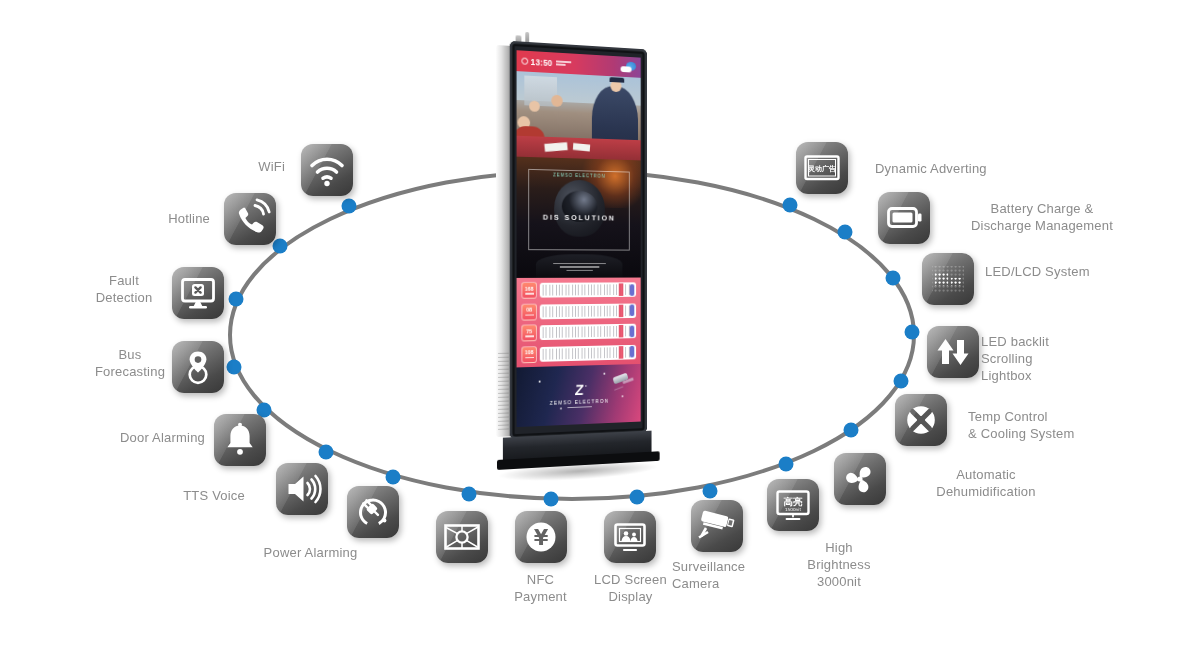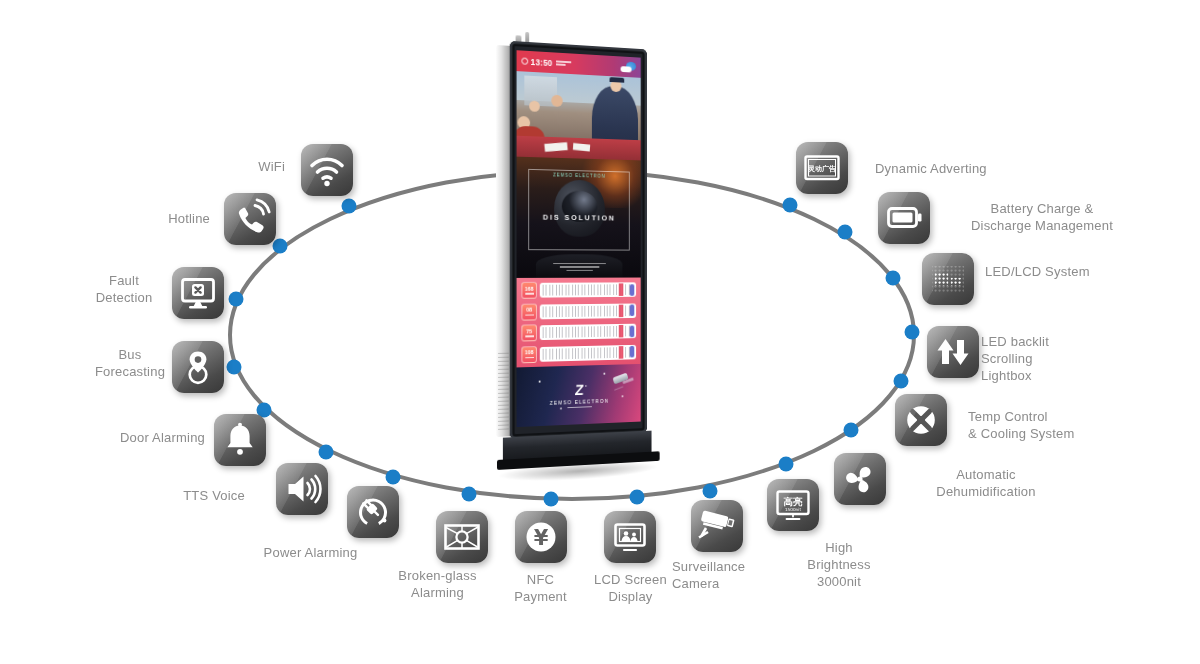--- a/index.html
+++ b/index.html
@@ -413,22 +413,20 @@
 
   <div class="label" style="left:170px;top:158px;width:115px;text-align:right">WiFi</div>
   <div class="label" style="left:90px;top:210px;width:120px;text-align:right">Hotline</div>
   <div class="label" style="left:64px;top:272px;width:120px;text-align:center">Fault
 Detection</div>
   <div class="label" style="left:68px;top:346px;width:124px;text-align:center">Bus
 Forecasting</div>
   <div class="label" style="left:40px;top:429px;width:165px;text-align:right">Door Alarming</div>
   <div class="label" style="left:85px;top:487px;width:160px;text-align:right">TTS Voice</div>
   <div class="label" style="left:248px;top:544px;width:125px;text-align:center">Power Alarming</div>
-  <div class="label" style="left:375px;top:567px;width:125px;text-align:center">Broken-glass
-Alarming</div>
   <div class="label" style="left:478px;top:571px;width:125px;text-align:center">NFC
 Payment</div>
   <div class="label" style="left:568px;top:571px;width:125px;text-align:center">LCD Screen
 Display</div>
   <div class="label" style="left:672px;top:558px;width:142px;">Surveillance
 Camera</div>
   <div class="label" style="left:779px;top:539px;width:120px;text-align:center">High
 Brightness
 3000nit</div>
   <div class="label" style="left:895px;top:466px;width:182px;text-align:center">Automatic

